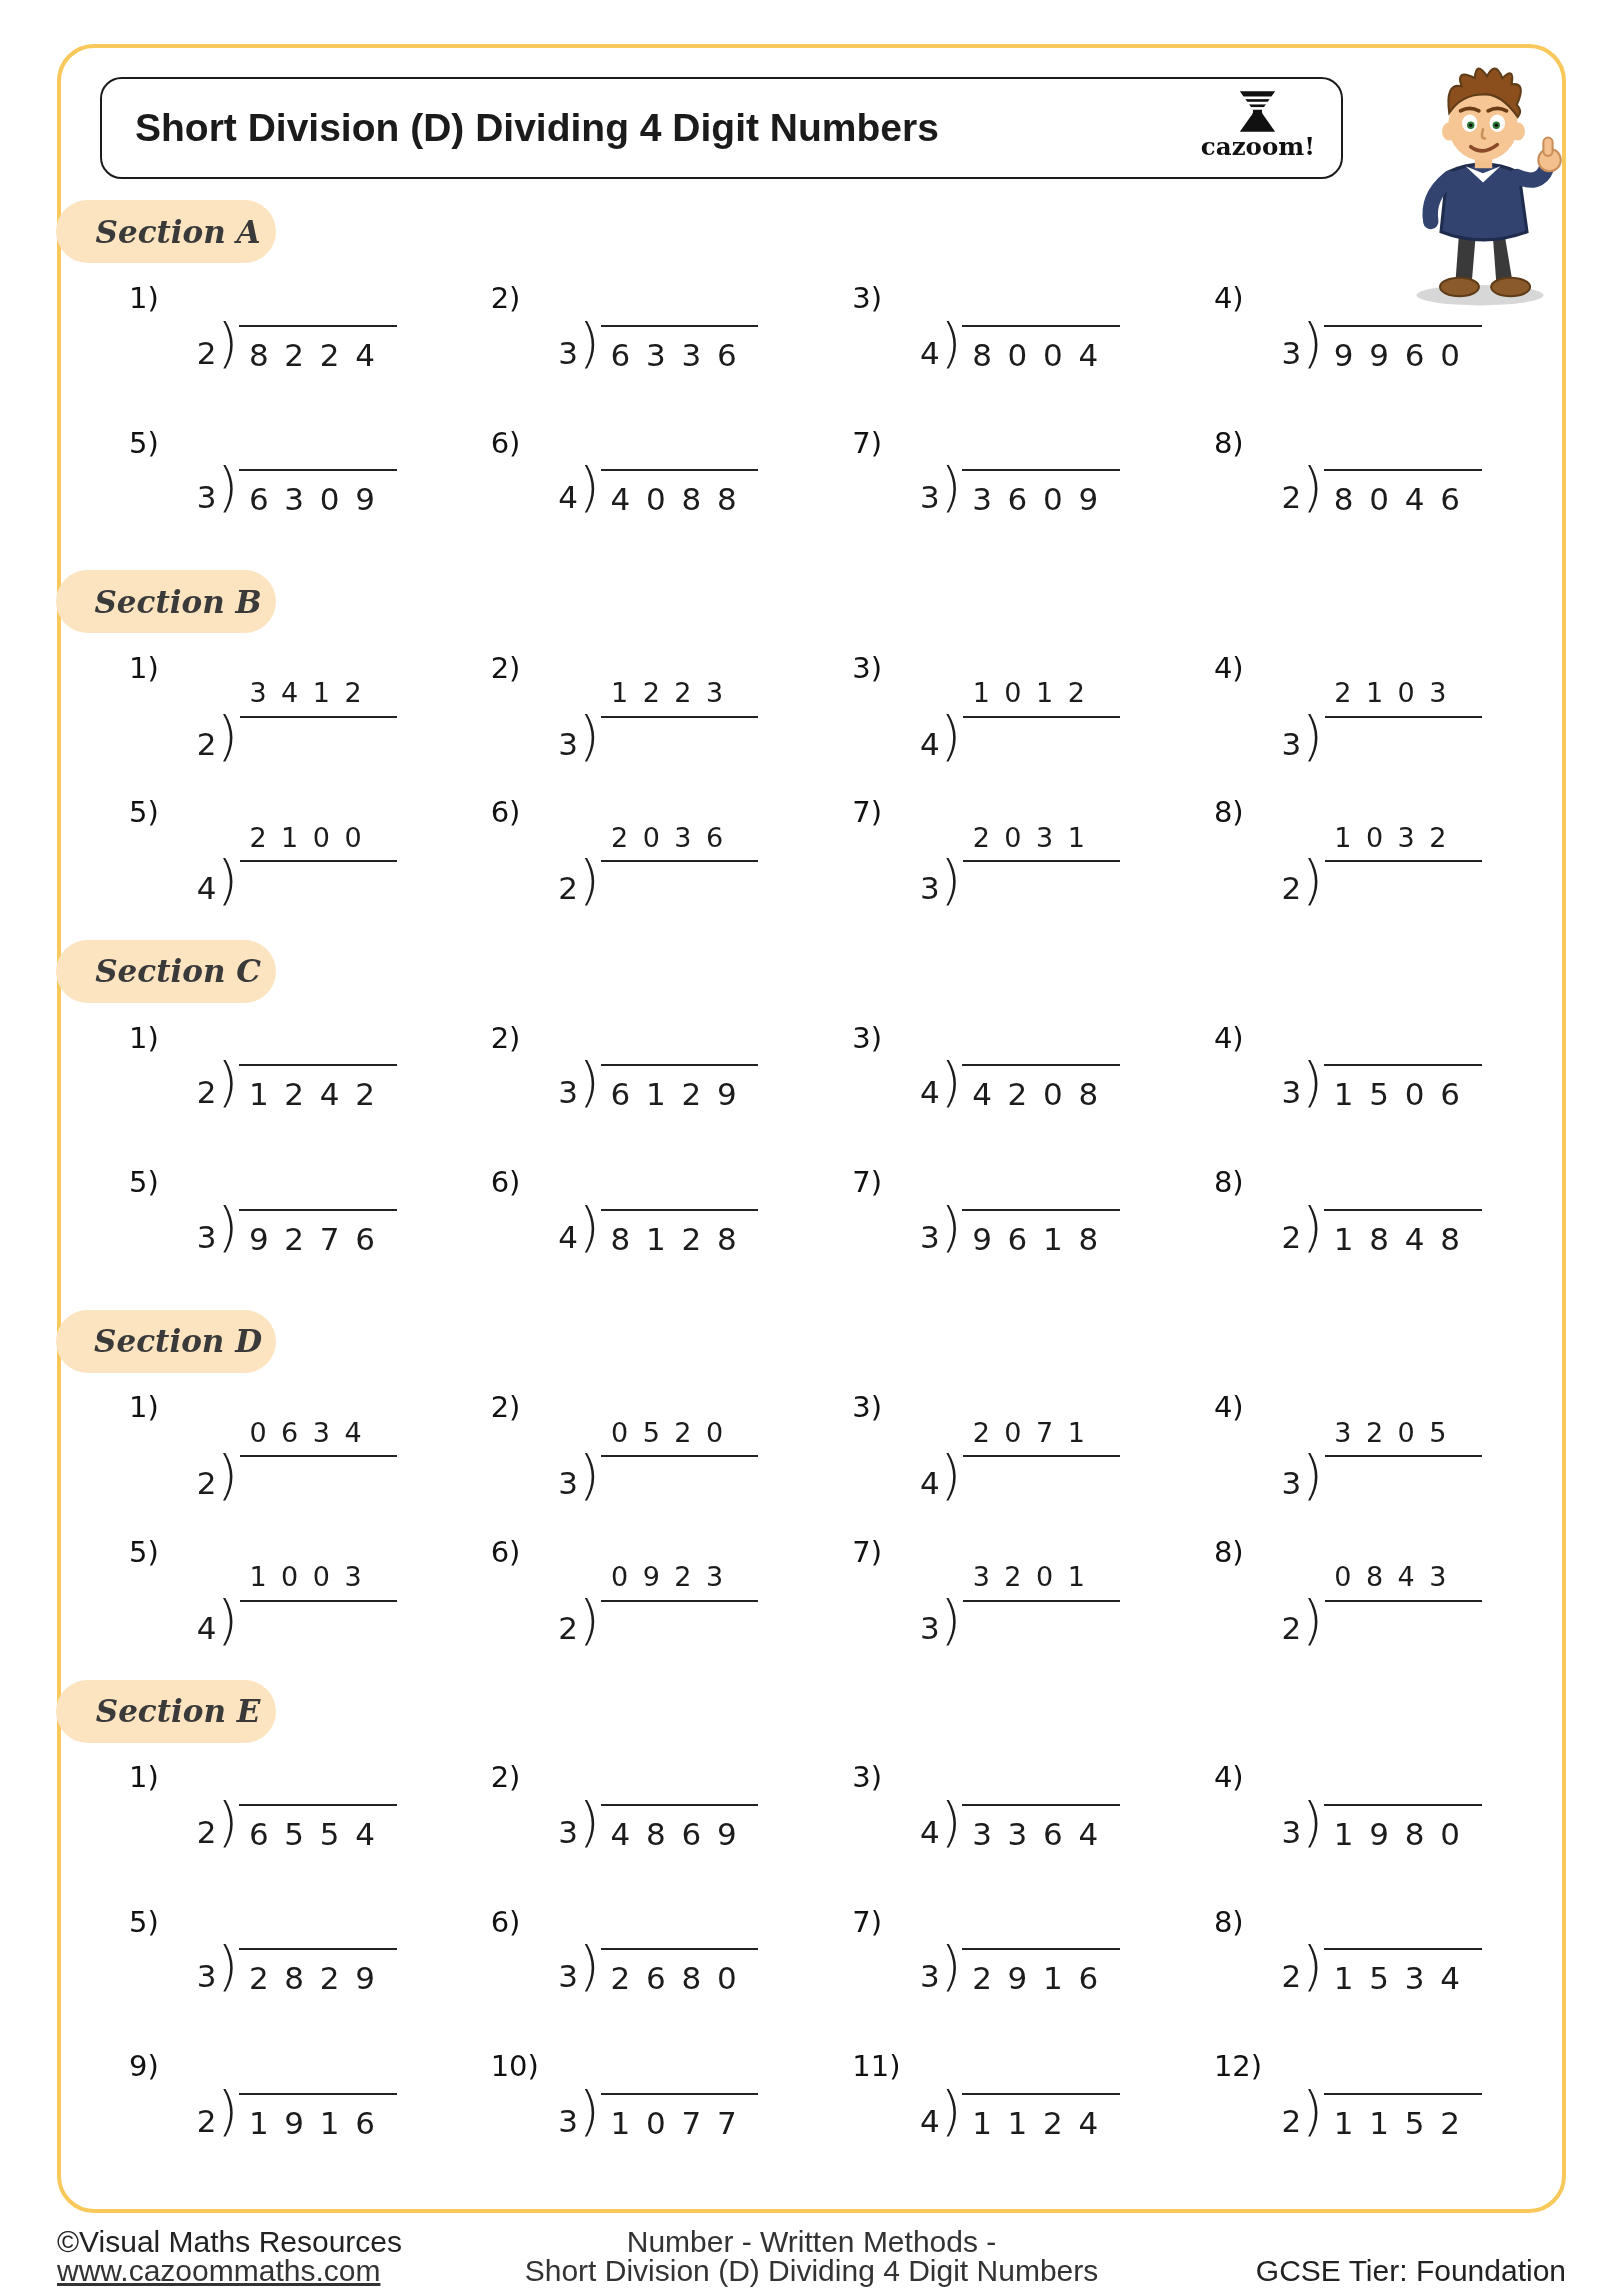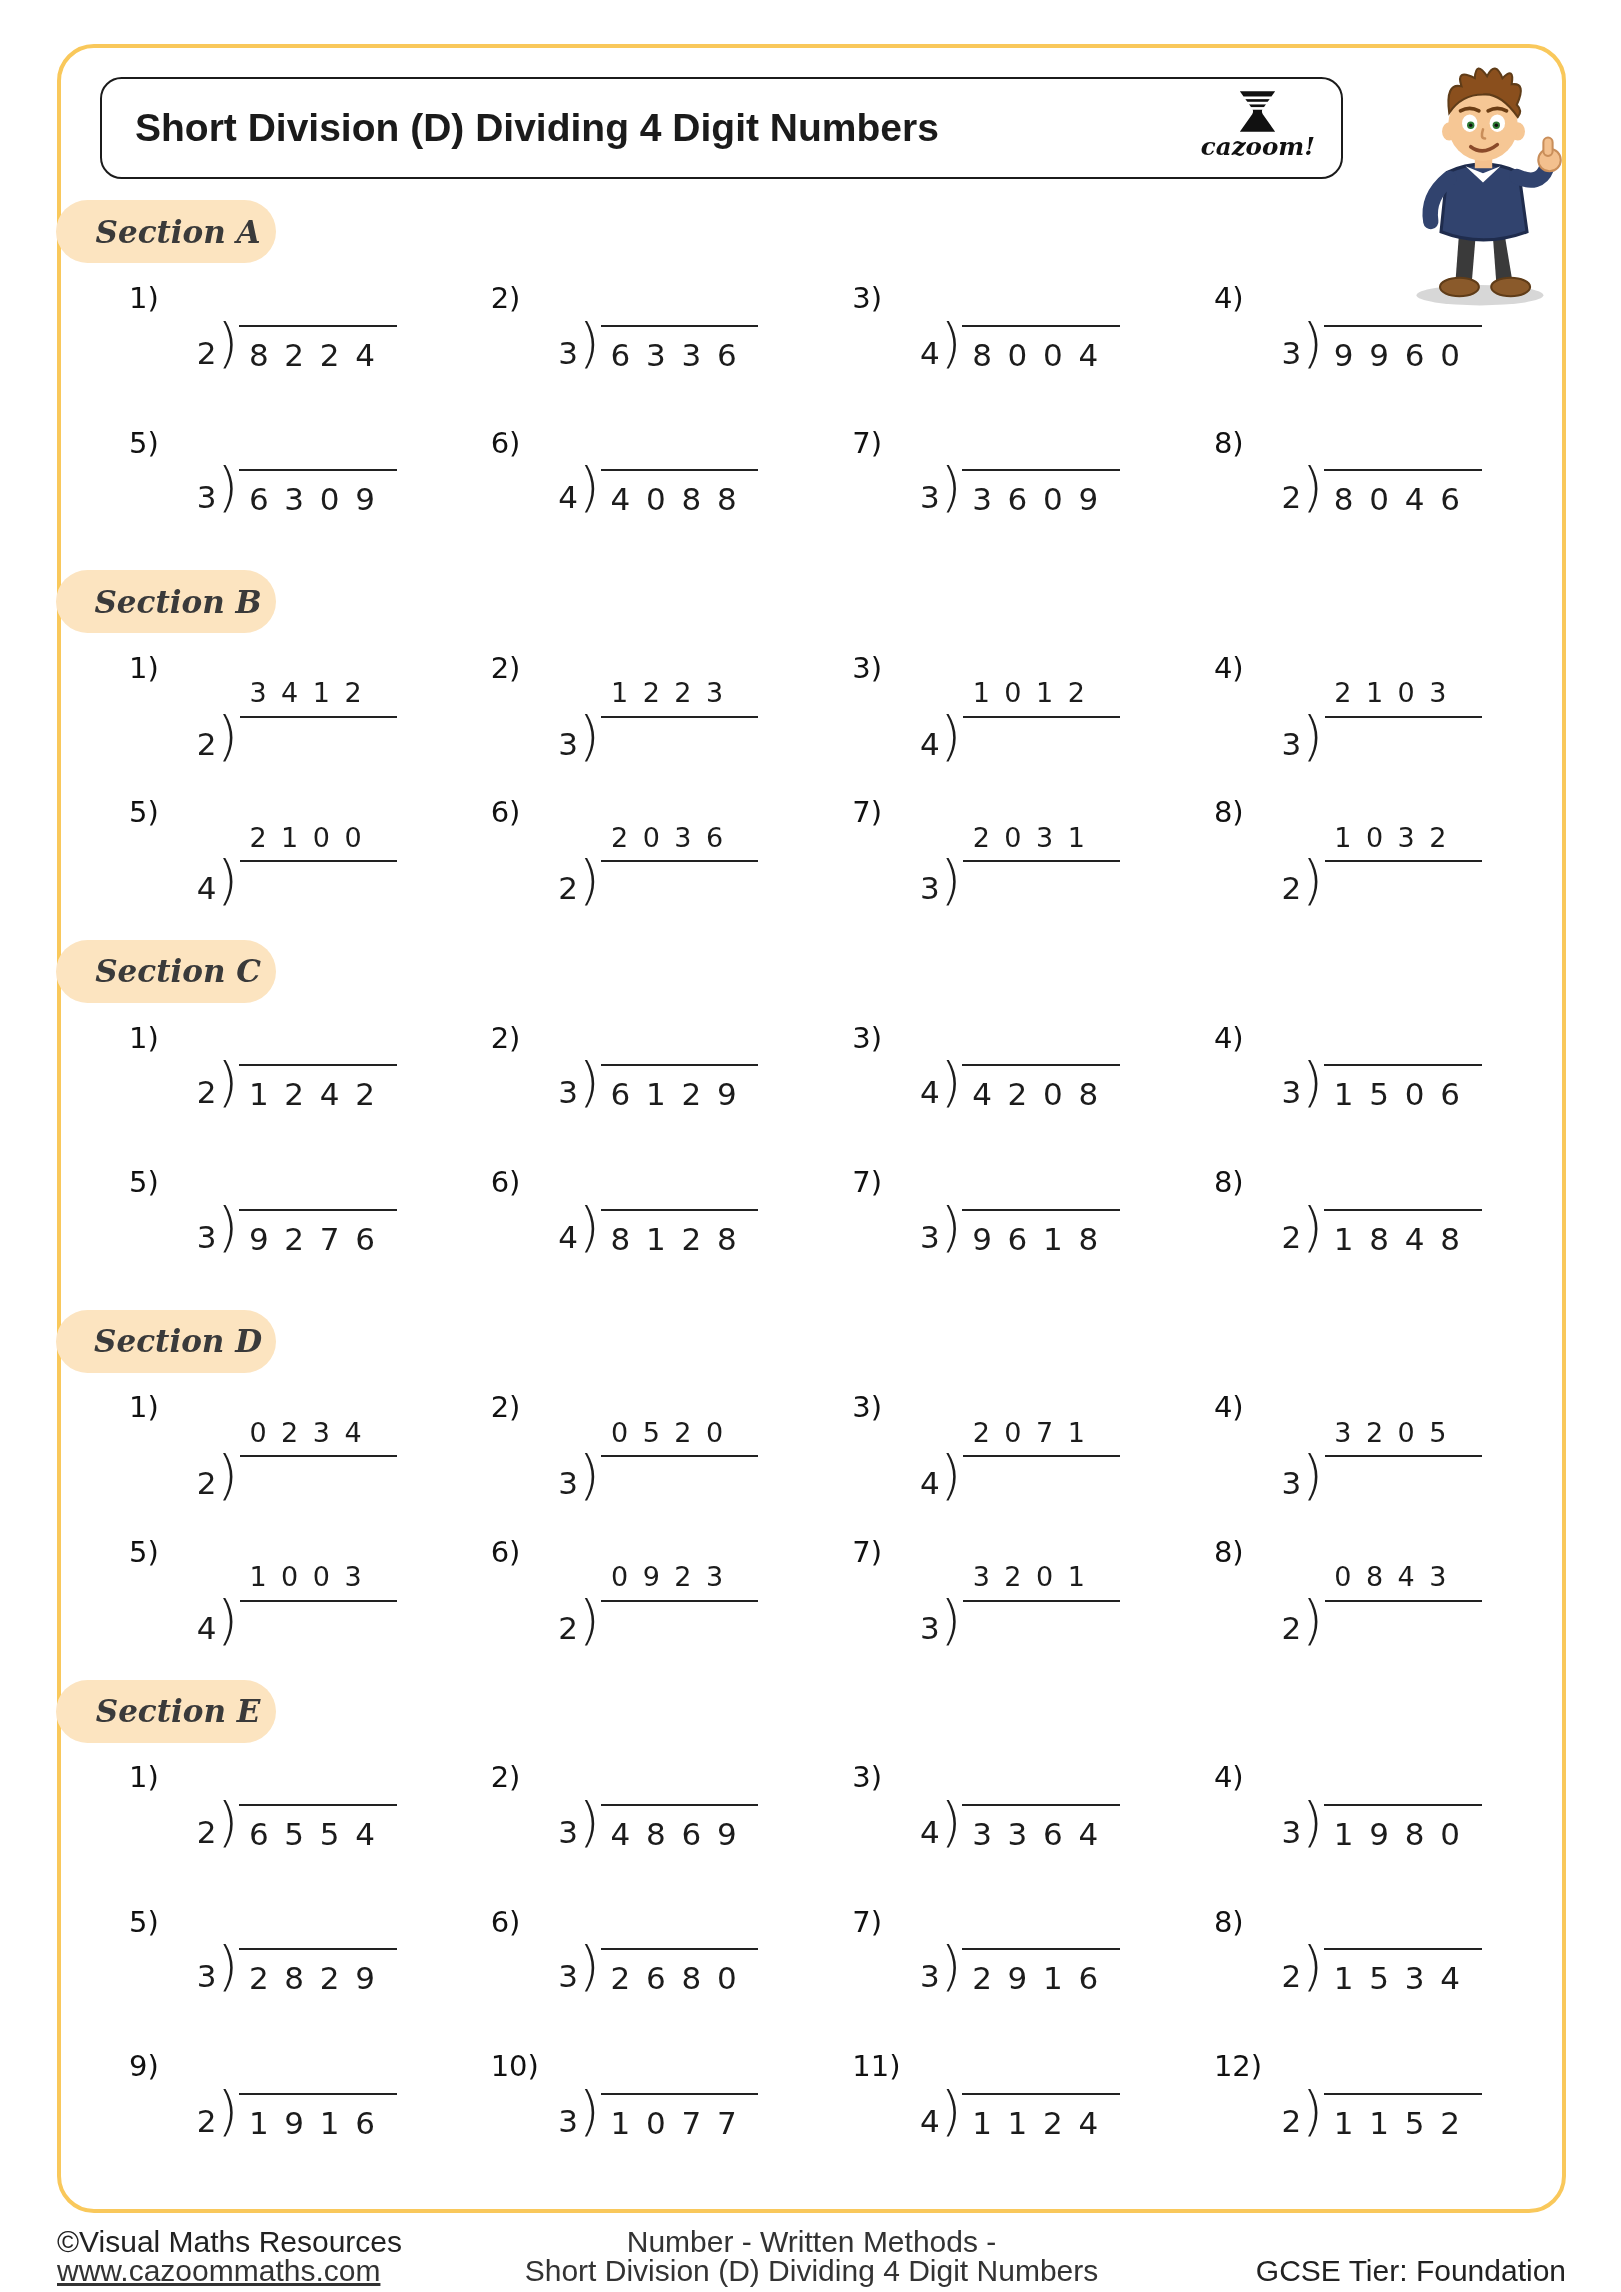--- a/index.html
+++ b/index.html
@@ -29,21 +29,21 @@
   .title-box h1{
     margin:0;font-size:39px;line-height:43px;font-weight:bold;
     font-family:"Liberation Sans","DejaVu Sans",sans-serif;color:#1b1b1b;
   }
   .cazoom-box{
     position:absolute;right:21.6px;top:9.8px;width:123px;text-align:center;
   }
   .cazoom-box svg{display:block;margin:0 auto;}
   .cazoom-brand{
     font-family:"DejaVu Serif","Liberation Serif",serif;
-    font-style:italic;font-weight:bold;font-size:24.5px;color:#111;line-height:25.5px;
+    font-weight:bold;font-size:24.5px;color:#111;line-height:25.5px;
   }
   
   .mascot{position:absolute;top:51px;right:51px;width:174px;height:257px;z-index:5;}
   
   #sections{margin-top:5.9px;}
   .section{margin-top:21.6px;}
   .pill{
     background:var(--pill);border-radius:35px;width:220px;height:63px;
     margin-left:-4.9px;display:flex;align-items:center;justify-content:center;
   }
@@ -374,21 +374,21 @@
   </section>
 
   <section class="section">
     <div class="pill">
       <span class="pill-text">Section D</span>
     </div>
     <div class="grid">
   <div class="problem">
     <div class="plabel">1)</div>
     <div class="division form-top">
-      <div class="toprow"><span class="digits">0 2 3 4</span></div>
+      <div class="toprow"><span class="digits">0 6 3 4</span></div>
       <div class="botrow">
         <span class="dvsr">2</span>
         <span class="paren">)</span>
         <span class="under-empty"></span>
       </div>
     </div>
   </div>
 
   <div class="problem">
     <div class="plabel">2)</div>

